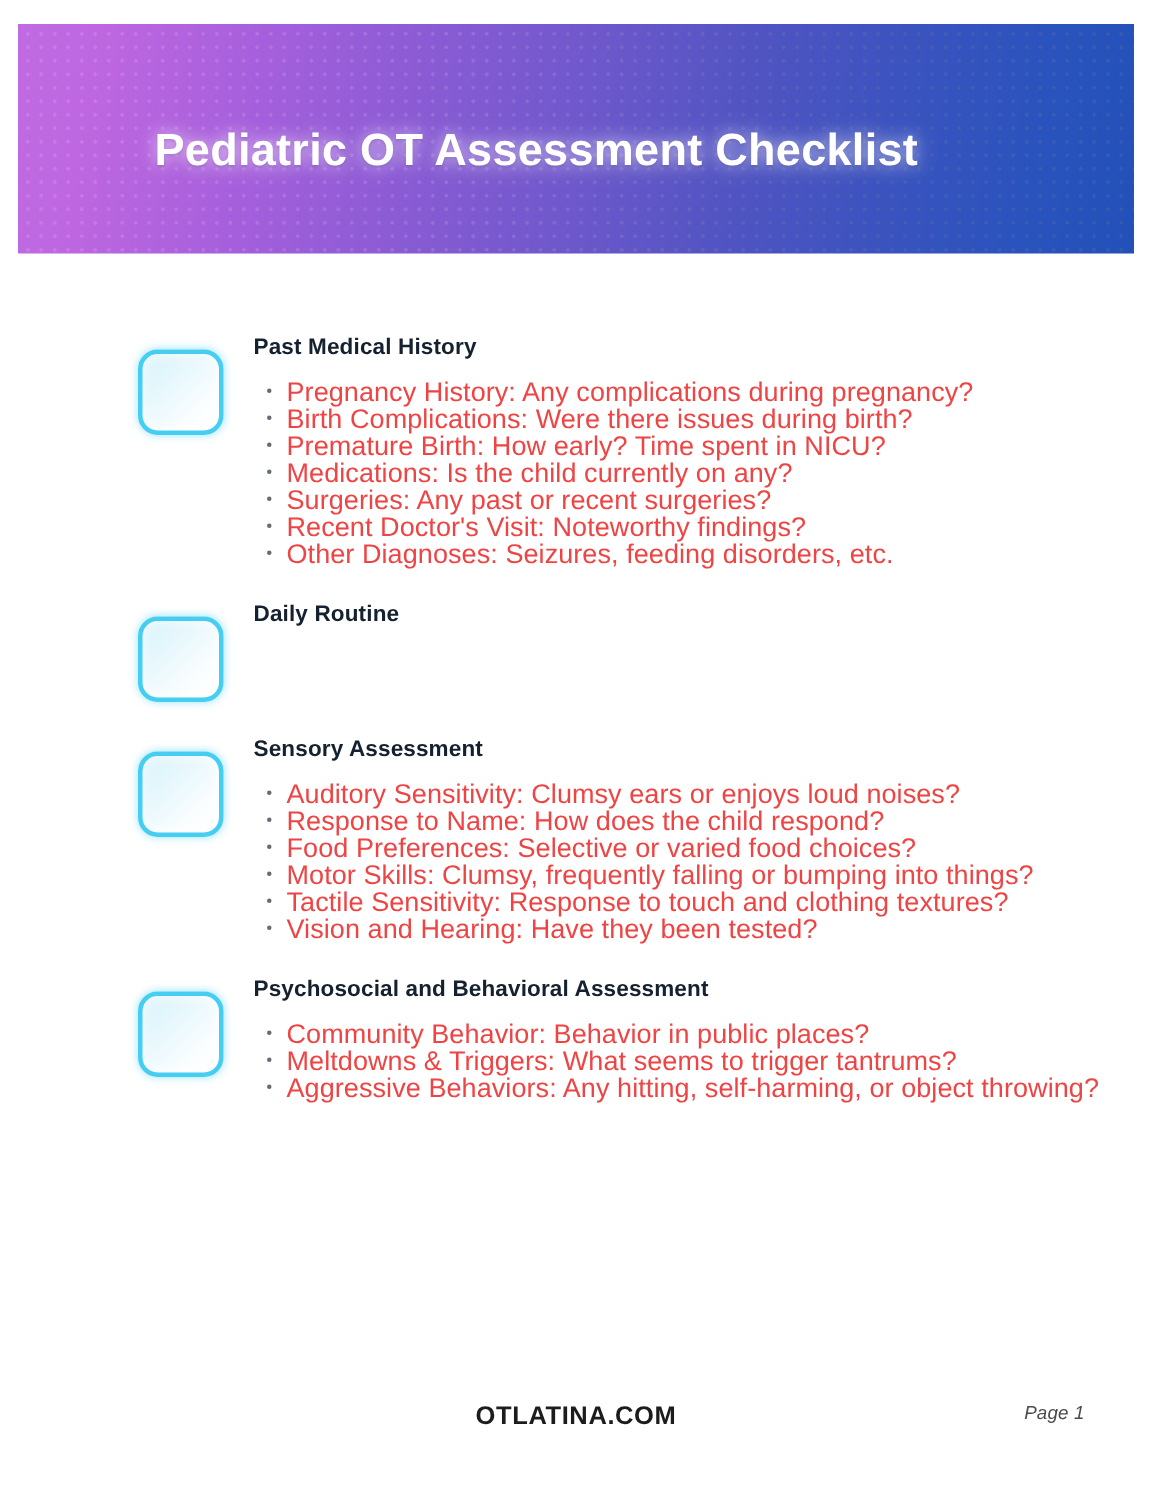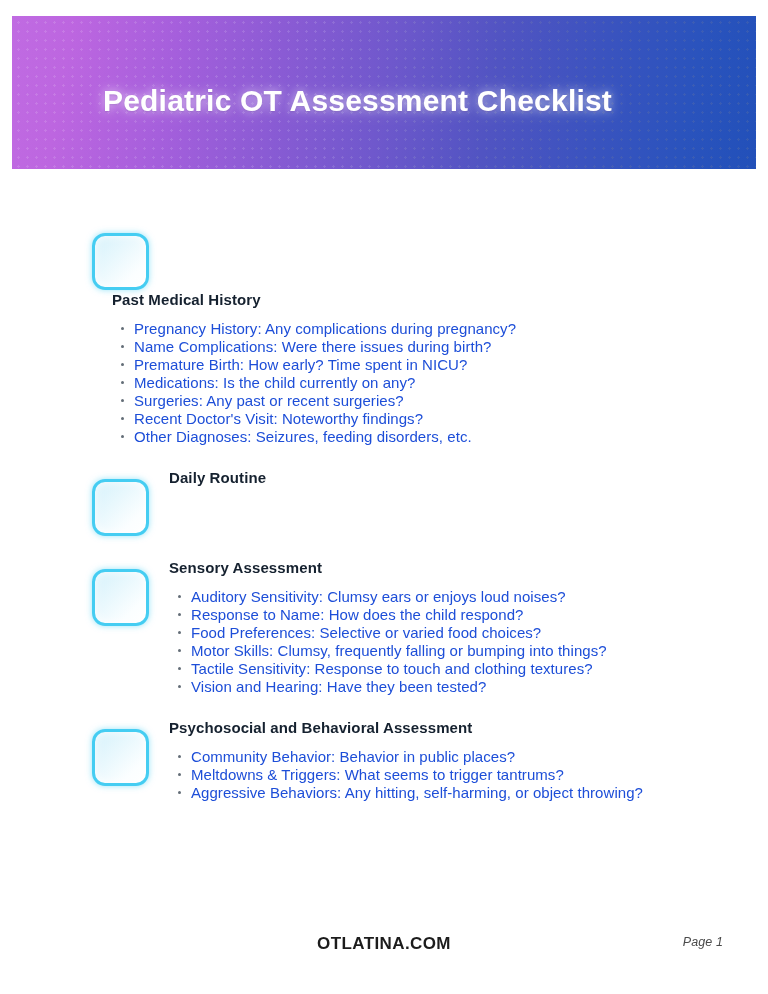--- a/index.html
+++ b/index.html
@@ -71,21 +71,21 @@
     top: 153px;
     width: 768px;
   }
   .section {
     display: flex;
     align-items: flex-start;
     padding-left: 92px;
     margin-bottom: 22px;
     margin-top: 15px;
   }
-  .section:first-child { margin-top: 69px; flex-direction: column; }
+  .section:first-child { margin-top: 69px; }
 
   .checkbox {
     flex: 0 0 auto;
     width: 51px;
     height: 51px;
     border: 3px solid #45cdf2;
     border-radius: 13px;
     background: linear-gradient(135deg, #d5f2fb 0%, #e9f8fd 40%, #fbfeff 75%, #ffffff 100%);
     box-shadow:
       0 0 6px rgba(69,205,242,0.55),
@@ -107,23 +107,23 @@
     line-height: 20px;
   }
   .bullets {
     list-style: none;
     margin: 0;
     padding: 0;
   }
   .bullets li {
     position: relative;
     padding-left: 22px;
-    font-size: 15px;
+    font-size: 18px;
     line-height: 18px;
-    color: #1d4ed8;
+    color: #ef4444;
     letter-spacing: 0.05px;
     white-space: nowrap;
   }
   .bullets li::before {
     content: "";
     position: absolute;
     left: 9px;
     top: 7px;
     width: 3.2px;
     height: 3.2px;
@@ -169,21 +169,21 @@
   <div class="banner-title">Pediatric OT Assessment Checklist</div>
 </div>
 
 <div class="sections">
     <div class="section">
       <div class="checkbox"></div>
       <div class="section-body">
         <div class="section-title">Past Medical History</div>
         <ul class="bullets">
           <li>Pregnancy History: Any complications during pregnancy?</li>
-          <li>Name Complications: Were there issues during birth?</li>
+          <li>Birth Complications: Were there issues during birth?</li>
           <li>Premature Birth: How early? Time spent in NICU?</li>
           <li>Medications: Is the child currently on any?</li>
           <li>Surgeries: Any past or recent surgeries?</li>
           <li>Recent Doctor's Visit: Noteworthy findings?</li>
           <li>Other Diagnoses: Seizures, feeding disorders, etc.</li>
         </ul>
       </div>
     </div>
     <div class="section">
       <div class="checkbox"></div>

